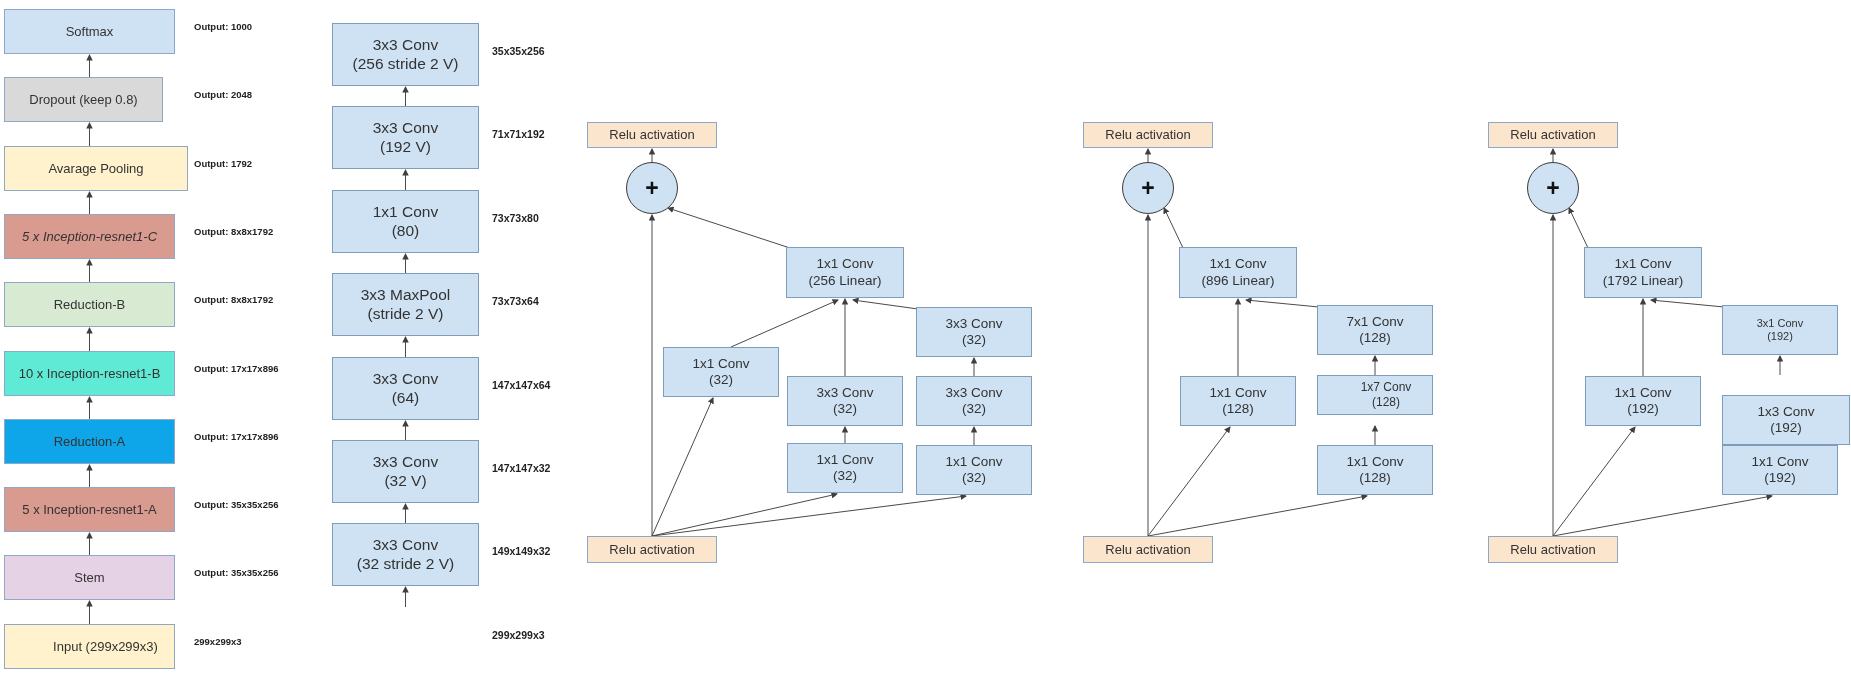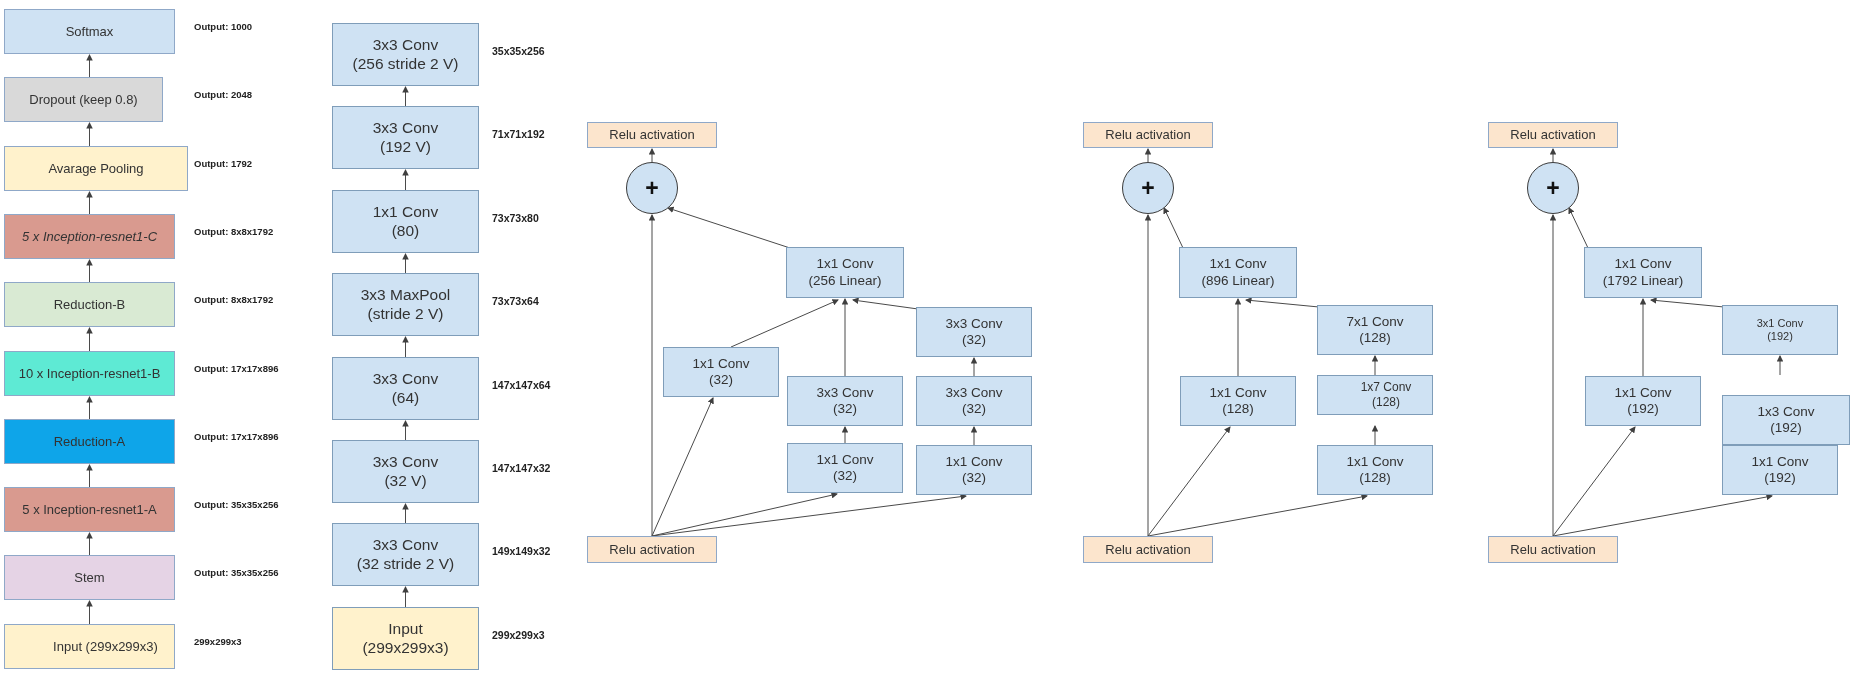--- a/index.html
+++ b/index.html
@@ -143,24 +143,20 @@
       <div class="node" style="left: 332px; top: 440px; width: 147px; height: 63px; background: rgb(207, 226, 243); border-color: rgb(127, 157, 185); font-size: 15.5px;">
         <span>3x3 Conv</span>
         <span>(32 V)</span>
       </div>
       <div class="dim" style="left: 492px; top: 462px; font-size: 10.5px;">147x147x32</div>
       <div class="node" style="left: 332px; top: 523px; width: 147px; height: 63px; background: rgb(207, 226, 243); border-color: rgb(127, 157, 185); font-size: 15.5px;">
         <span>3x3 Conv</span>
         <span>(32 stride 2 V)</span>
       </div>
       <div class="dim" style="left: 492px; top: 545px; font-size: 10.5px;">149x149x32</div>
-      <div class="node" style="left: 332px; top: 607px; width: 147px; height: 63px; background: rgb(255, 242, 204); border-color: rgb(127, 157, 185); font-size: 15.5px;">
-        <span>Input</span>
-        <span>(299x299x3)</span>
-      </div>
       <div class="dim" style="left: 492px; top: 629px; font-size: 10.5px;">299x299x3</div>
     </div>
   <div class="panel" id="panel-mod0">
       <div class="node" style="left: 587px; top: 122px; width: 130px; height: 26px; background: rgb(252, 229, 205); border-color: rgb(143, 168, 200); font-size: 13px;">
         <span>Relu activation</span>
       </div>
       <div class="plus" style="left: 626px; top: 162px; width: 52px; height: 52px; background: rgb(207, 226, 243);">
         <span>+</span>
       </div>
       <div class="node" style="left: 786px; top: 247px; width: 118px; height: 51px; background: rgb(207, 226, 243); border-color: rgb(127, 157, 185); font-size: 13.5px;">

